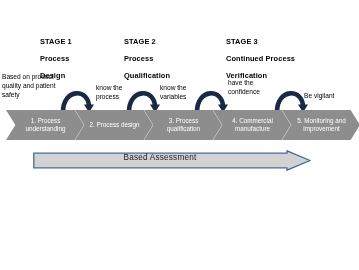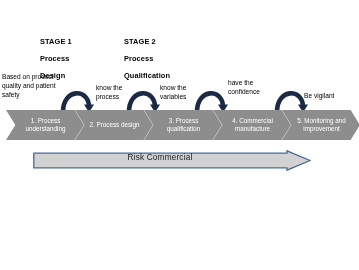--- a/index.html
+++ b/index.html
@@ -108,20 +108,21 @@
     letter-spacing: 0.2px;
   }
 </style>
 </head>
 <body>
 
 <div id="canvas">
 
   <div class="stage-title" id="stage-1">STAGE 1<br>Process<br>Design</div>
   <div class="stage-title" id="stage-2">STAGE 2<br>Process<br>Qualification</div>
+  <div class="stage-title" id="stage-3">STAGE 3<br>Continued Process<br>Verification</div>
 
   <div class="note" id="note-basis">Based on product quality and patient safety</div>
   <div class="note" id="note-process">know the process</div>
   <div class="note" id="note-variables">know the variables</div>
   <div class="note" id="note-confidence">have the confidence</div>
   <div class="note" id="note-vigilant">Be vigilant</div>
 
   <div class="arc" id="arc-1">
     <svg width="40" height="34" viewBox="0 0 40 34">
       <path d="M5 33 C5 9, 31 9, 31 28" fill="none" stroke="#1b2a44" stroke-width="4.6" stroke-linecap="butt"></path>
@@ -163,15 +164,15 @@
     <div class="chevron" id="chev-4">
       <span class="chevron-label">5. Monitoring and improvement</span>
     </div>
   </div>
 
   <div id="risk-arrow">
     <svg width="278" height="21" viewBox="0 0 278 21">
       <path d="M0.8 3.2 L254 3.2 L254 0.8 L277 10.5 L254 20.2 L254 17.8 L0.8 17.8 Z" fill="#d2d2d2" stroke="#46699c" stroke-width="1.3" stroke-linejoin="miter"></path>
     </svg>
   </div>
-  <div id="risk-label">Risk Commercial</div>
+  <div id="risk-label">Based Assessment</div>
 
 </div>
 
 </body></html>

